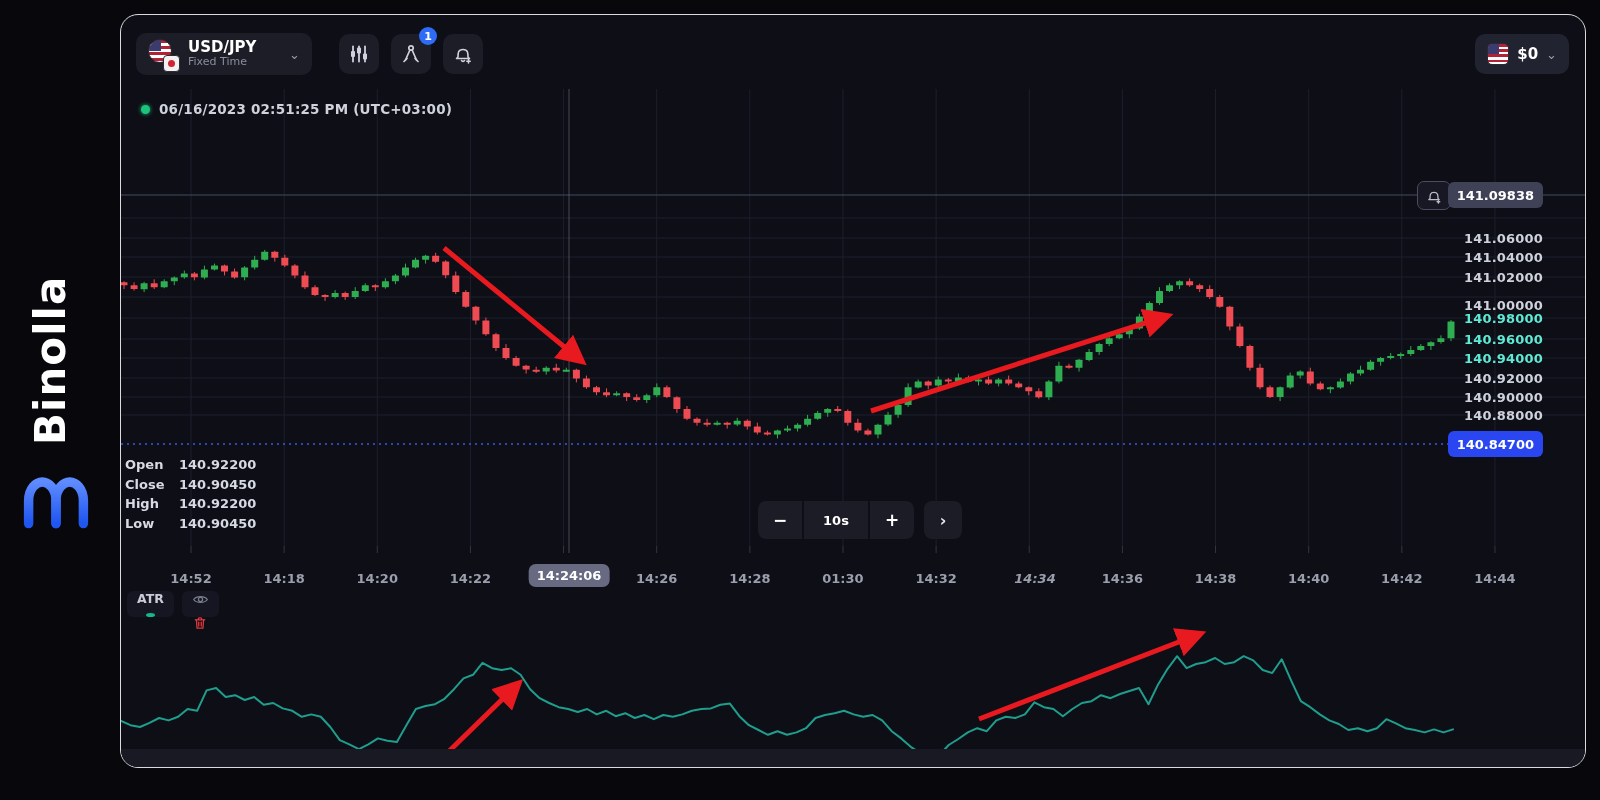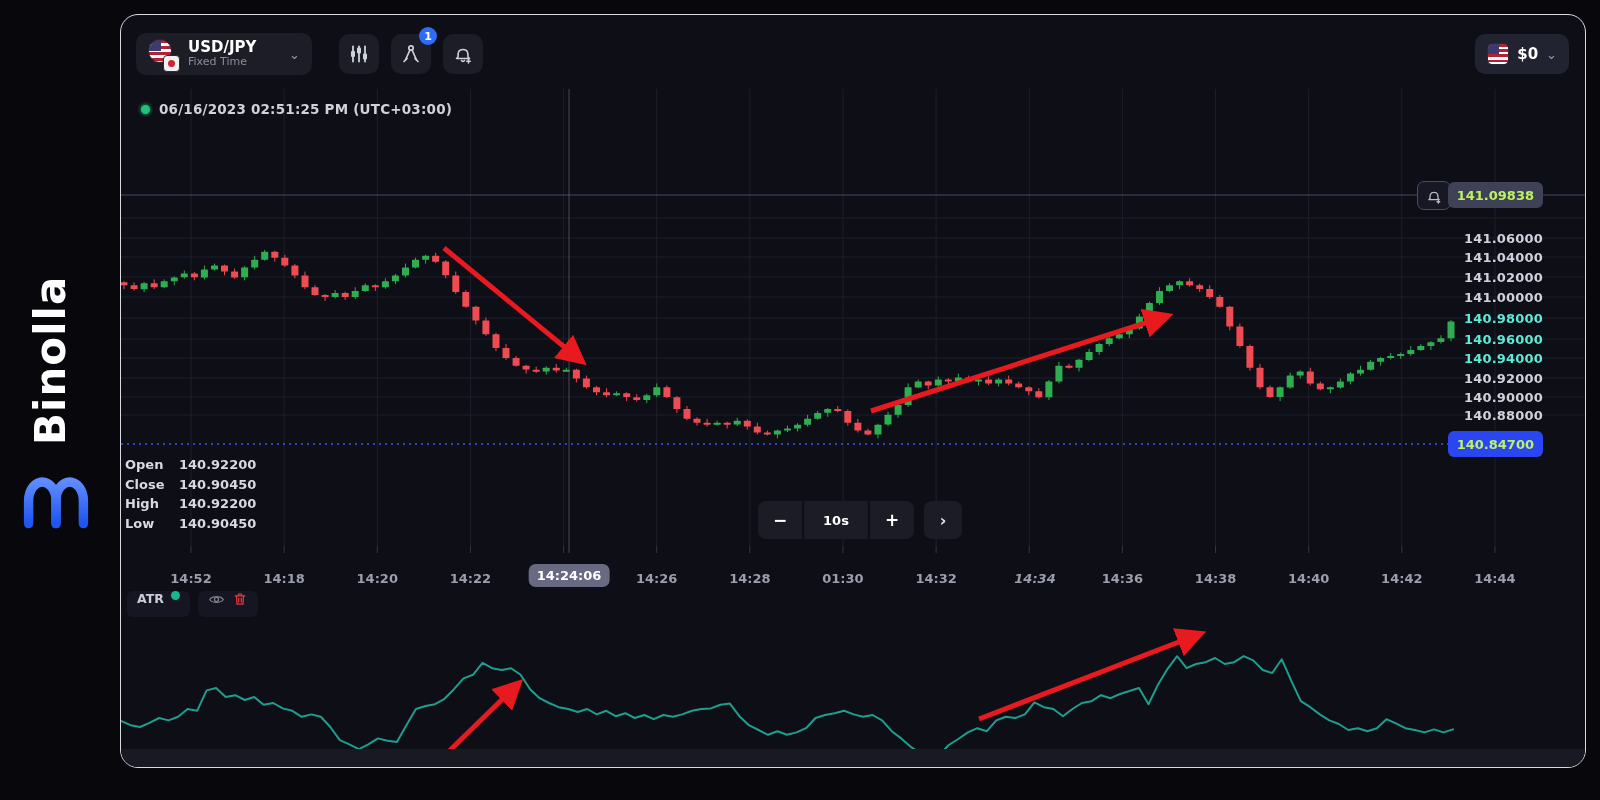--- a/index.html
+++ b/index.html
@@ -66,38 +66,38 @@
   #tf-minus { width:44px; border-radius:8px 0 0 8px; font-size:17px; }
   #tf-value { width:64px; font-size:13px; cursor:default; }
   #tf-plus  { width:44px; border-radius:0 8px 8px 0; font-size:17px; }
   #tf-next { width:38px; height:38px; background:#1b1c26; border-radius:8px; color:#e6e7ee;
     font-size:16px; font-weight:bold; display:flex; align-items:center; justify-content:center; cursor:pointer; }
 
   
   .p-tick { position:absolute; right:42px; color:#cfd2dc; font-size:13px; font-weight:bold;
     transform:translateY(-50%); letter-spacing:.2px; }
   .p-tick.dim { color:#5eead4; font-weight:bold; }
-  .chip { position:absolute; right:42px; height:26px; border-radius:6px; color:#bef264;
+  .chip { position:absolute; right:42px; height:26px; border-radius:6px; color:#ffffff;
     font-size:13px; font-weight:bold; display:flex; align-items:center; padding:0 9px; transform:translateY(-50%); }
   #alert-chip { background:#3f4156; top:180px; }
   #price-chip { background:#2946f0; top:429px; }
   #alert-bell-btn { position:absolute; right:134px; top:166px; width:34px; height:29px;
     border:1px solid #4a4d60; border-radius:7px; background:#171823; display:flex;
     align-items:center; justify-content:center; cursor:pointer; }
 
   
   .t-label { position:absolute; top:556px; transform:translateX(-50%); color:#9b9eac;
     font-size:13px; font-weight:bold; }
   #t-badge { position:absolute; top:549px; transform:translateX(-50%); background:#676a80;
     color:#ffffff; font-size:13px; font-weight:bold; border-radius:7px; padding:4px 8px; }
 
   
   #atr-header { position:absolute; left:6px; top:576px; display:flex; gap:8px; }
-  .atr-chip { background:#151621; border-radius:6px; height:26px; display:flex; align-items:flex-start;
-    padding:0 10px; gap:7px; }
+  .atr-chip { background:#151621; border-radius:6px; height:26px; display:flex; align-items:center;
+    padding:0 10px; gap:7px;flex-direction:column; }
   #atr-name { color:#c9ccd8; font-size:12.5px; font-weight:bold; }
   #atr-dot { width:9px; height:9px; border-radius:50%; background:#14b88a; }
   .icon-btn { display:flex; align-items:center; cursor:pointer; }
 
   #bottom-strip { position:absolute; left:0; top:734px; width:1466px; height:20px; background:#181923; }
 </style>
 </head>
 <body>
 
 <div id="stage">
@@ -577,21 +577,21 @@
           </svg>
         </span>
       </div>
     </div>
 
     <div id="bottom-strip"></div>
     <div id="labels-layer">
         <div class="p-tick" style="top: 223px;">141.06000</div>
         <div class="p-tick" style="top: 242px;">141.04000</div>
         <div class="p-tick" style="top: 262px;">141.02000</div>
-        <div class="p-tick" style="top: 282px;">141.00000</div>
+        <div class="p-tick" style="top: 290px;">141.00000</div>
         <div class="p-tick dim" style="top: 303px;">140.98000</div>
         <div class="p-tick dim" style="top: 324px;">140.96000</div>
         <div class="p-tick dim" style="top: 343px;">140.94000</div>
         <div class="p-tick" style="top: 363px;">140.92000</div>
         <div class="p-tick" style="top: 382px;">140.90000</div>
         <div class="p-tick" style="top: 400px;">140.88000</div>
         <div class="t-label" style="left: 70px;">14:52</div>
         <div class="t-label" style="left: 163.14px;">14:18</div>
         <div class="t-label" style="left: 256.28px;">14:20</div>
         <div class="t-label" style="left: 349.42px;">14:22</div>

